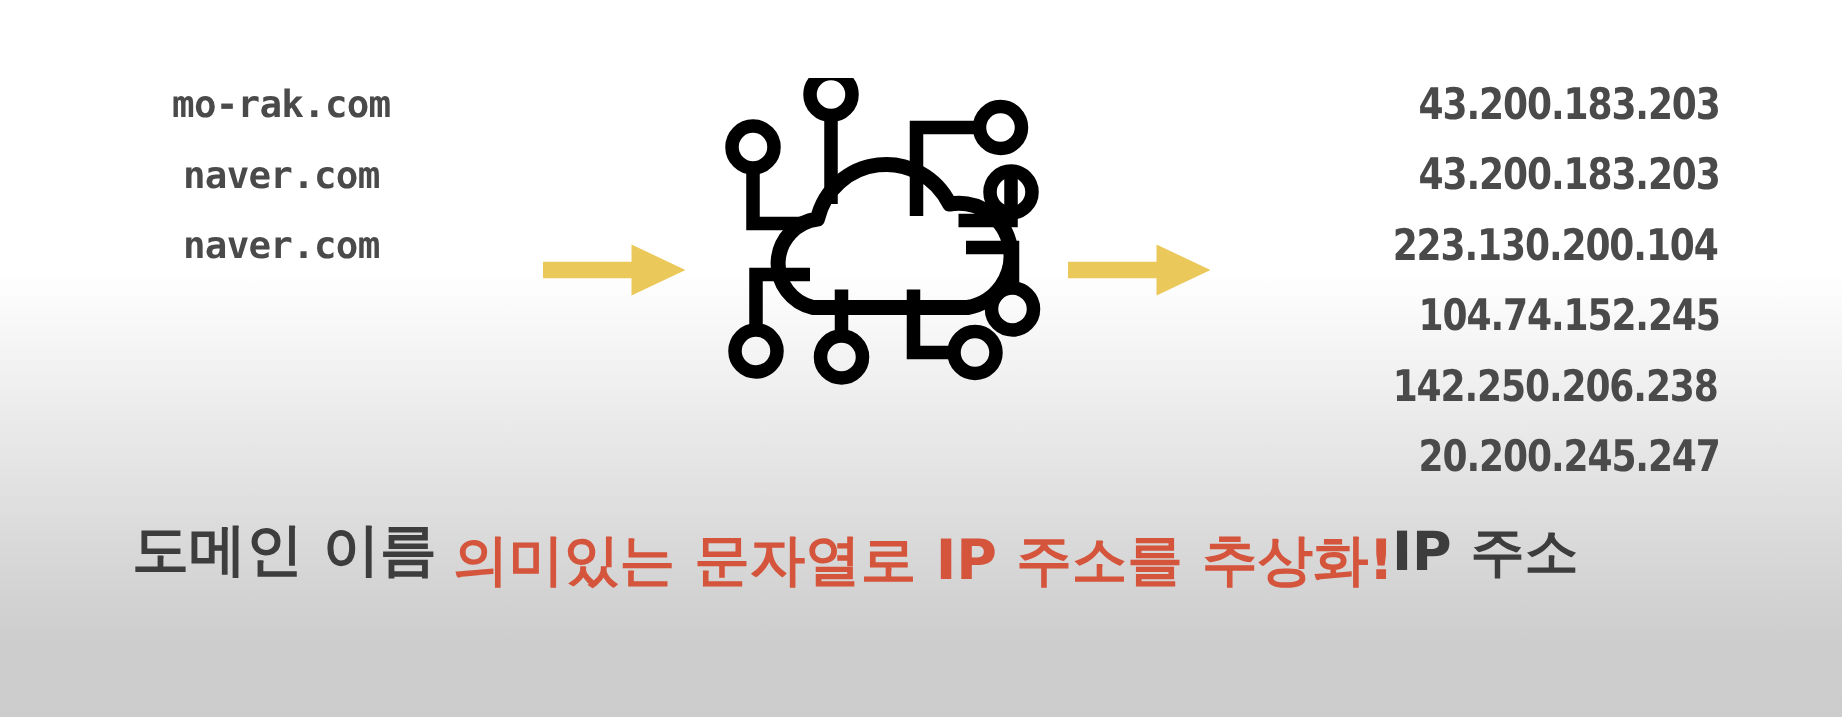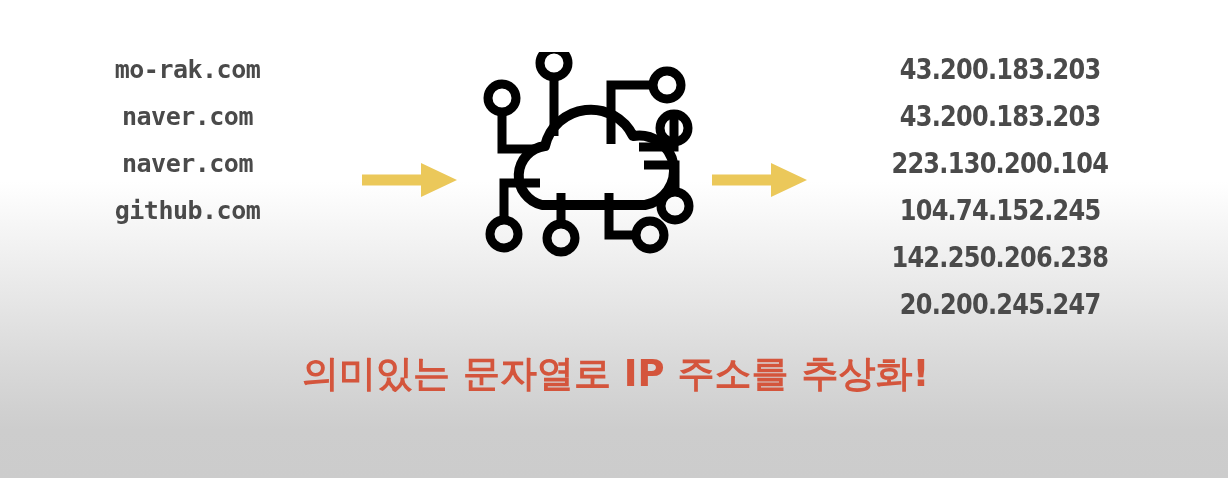--- a/index.html
+++ b/index.html
@@ -53,21 +53,21 @@
   }
 
   
   #ip-list {
     position: absolute;
     left: 845px;
     top: 46px;
     width: 310px;
     display: flex;
     flex-direction: column;
-    align-items: center;
+    align-items: flex-end;
   }
   .ip-row {
     height: 47px;
     line-height: 47px;
     font-family: "DejaVu Sans Condensed", "Liberation Sans Narrow", "Liberation Sans", sans-serif;
     font-size: 29px;
     font-weight: bold;
     letter-spacing: -0.8px;
     color: #4a4a4a;
     white-space: nowrap;
@@ -131,21 +131,20 @@
 </style>
 </head>
 <body>
 
 <div id="slide">
 
   <div id="domain-list">
     <div class="domain-row">mo-rak.com</div>
     <div class="domain-row">naver.com</div>
     <div class="domain-row">naver.com</div>
-    <div class="domain-row">github.com</div>
   </div>
 
   <div class="arrow" id="arrow-left">
     <svg width="95" height="42" viewBox="0 0 95 42" xmlns="http://www.w3.org/2000/svg">
       <path d="M0 15.5 H59 V4 L95 21 L59 38 V26.5 H0 Z" fill="#ebc85a"></path>
     </svg>
   </div>
 
   <div id="dns-block">
     <svg id="dns-icon" width="232" height="230" viewBox="0 0 232 230" xmlns="http://www.w3.org/2000/svg">
@@ -195,17 +194,19 @@
 
   <div id="ip-list">
     <div class="ip-row">43.200.183.203</div>
     <div class="ip-row">43.200.183.203</div>
     <div class="ip-row">223.130.200.104</div>
     <div class="ip-row">104.74.152.245</div>
     <div class="ip-row">142.250.206.238</div>
     <div class="ip-row">20.200.245.247</div>
   </div>
 
+  <div class="caption" id="caption-domain">도메인 이름</div>
 
   <div class="caption" id="caption-middle">의미있는 문자열로 IP 주소를 추상화!</div>
 
+  <div class="caption" id="caption-ip">IP 주소</div>
 
 </div>
 
 </body></html>

